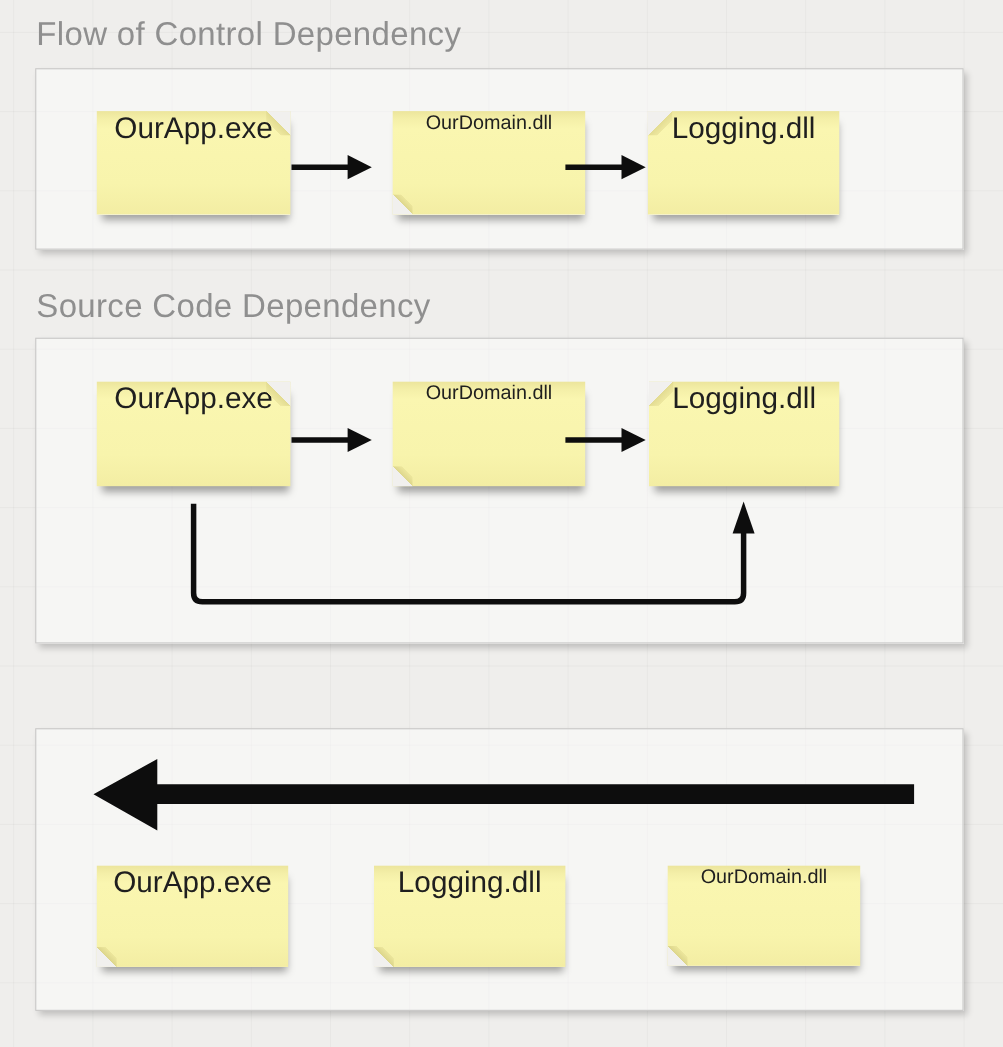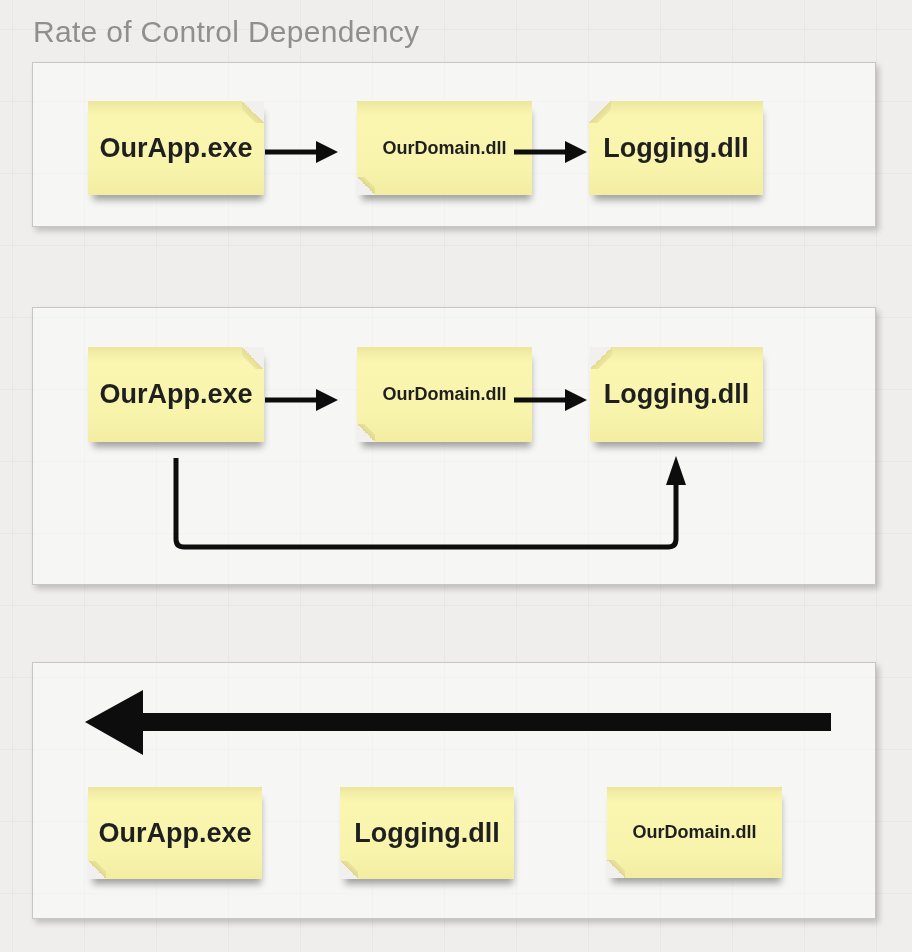--- a/index.html
+++ b/index.html
@@ -30,48 +30,46 @@
     left:32px;
     width:842px;
     background:rgba(255,255,255,0.45);
     border:1px solid #c7c6c5;
     box-shadow:3px 4px 6px rgba(0,0,0,0.20);
     z-index:1;
   }
   .sticky{
     position:absolute;
     display:flex;
-    align-items:center;
     justify-content:center;
     color:#1f1f1f;
     background:linear-gradient(180deg,#ece59c 0px,#f4efa8 7px,#faf6b0 16px,#f8f4ac 70%,#f3eda3 100%);
     box-shadow:2px 8px 7px -3px rgba(0,0,0,0.35);
     z-index:3;
     white-space:nowrap;
-    font-weight:bold;
   }
   .sticky .label{ padding:0 4px; }
   .fs-big{ font-size:27px; }
   .fs-small{ font-size:18px;margin-left:19px; }
   .corner{ position:absolute; width:22px; height:22px; }
   .fold-tr .corner{ top:0; right:0;
     background:linear-gradient(to bottom left, #f1f0ee 50%, #e3dc92 50%, #eee8a0 70%, transparent 70%); }
   .fold-tl .corner{ top:0; left:0;
     background:linear-gradient(to bottom right, #f1f0ee 50%, #e3dc92 50%, #eee8a0 70%, transparent 70%); }
   .fold-bl .corner{ bottom:0; left:0; width:18px; height:18px;
     background:linear-gradient(to top right, #f1f0ee 50%, #ddd68c 50%, #ece69c 72%, transparent 72%); }
   .connector{ position:absolute; z-index:4; }
   svg{ display:block; }
 </style>
 </head>
 <body>
 
 <div class="canvas">
 
-  <div class="frame-title" style="top:15px;">Rate of Control Dependency</div>
+  <div class="frame-title" style="top:15px;">Flow of Control Dependency</div>
 
   <div class="frame" style="top:62px;height:163px;"></div>
 
   <div class="sticky fold-tr fs-big" style="left:88px;top:101px;width:176px;height:94px;">
     <span class="label">OurApp.exe</span>
     <span class="corner"></span>
   </div>
 
   <div class="connector" style="left:263px;top:139px;">
     <svg width="76" height="26">
@@ -90,20 +88,21 @@
       <line x1="2" y1="13" x2="57" y2="13" stroke="#0d0d0d" stroke-width="5"></line>
       <polygon points="53,2 75,13 53,24" fill="#0d0d0d"></polygon>
     </svg>
   </div>
 
   <div class="sticky fold-tl fs-big" style="left:589px;top:101px;width:174px;height:94px;">
     <span class="label">Logging.dll</span>
     <span class="corner"></span>
   </div>
 
+  <div class="frame-title" style="top:262px;">Source Code Dependency</div>
 
   <div class="frame" style="top:307px;height:276px;"></div>
 
   <div class="sticky fold-tr fs-big" style="left:88px;top:347px;width:176px;height:95px;">
     <span class="label">OurApp.exe</span>
     <span class="corner"></span>
   </div>
 
   <div class="connector" style="left:263px;top:387px;">
     <svg width="76" height="26">

